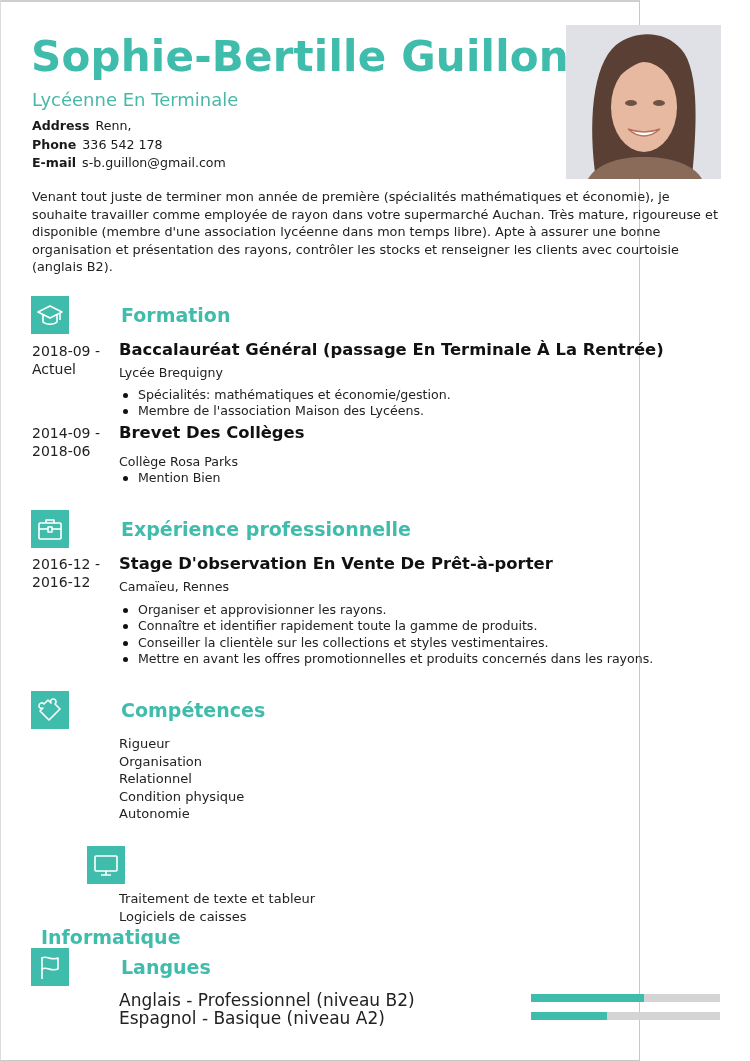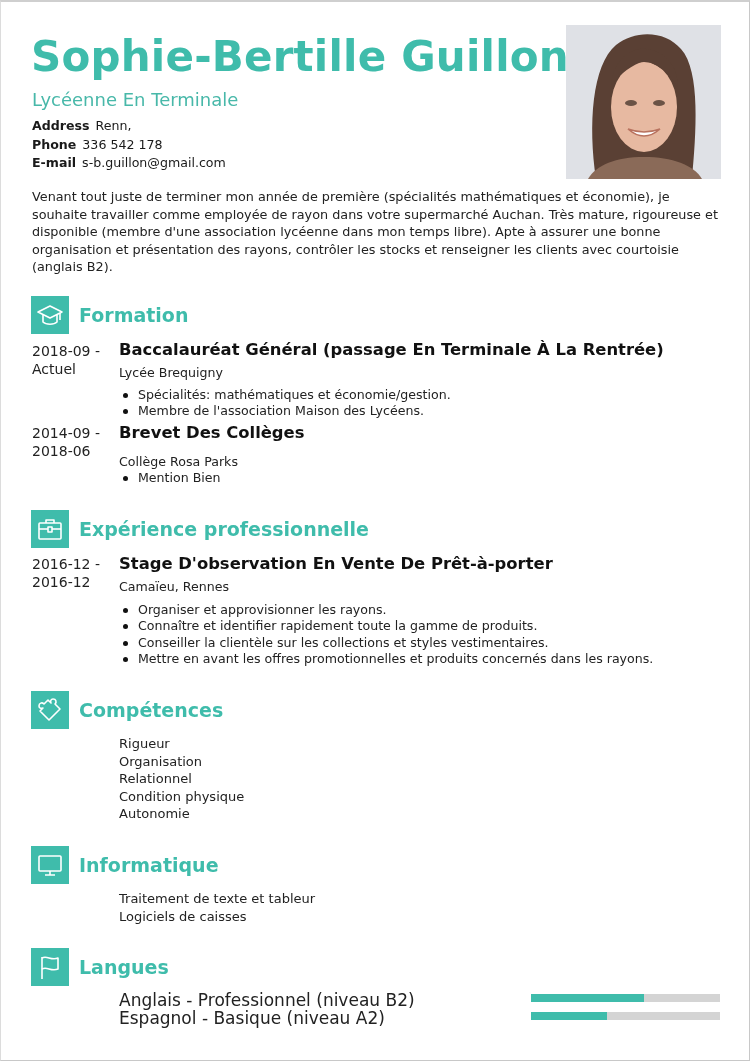--- a/index.html
+++ b/index.html
@@ -1,29 +1,29 @@
 <!DOCTYPE html>
 <html><head>
   <meta charset="utf-8">
   <style>
     * { box-sizing: border-box; margin: 0; padding: 0; }
     html, body { width: 750px; height: 1061px; background: #ffffff; overflow: hidden; }
     body { font-family: "DejaVu Sans", "Liberation Sans", sans-serif; color: #1a1a1a; position: relative; }
-    .page { position: absolute; left: 0; top: 0; width: 750px; height: 1061px;
+    .page { position: absolute; left: 0; top: 0; width: 640px; height: 1061px;
       border: 1px solid #c8c8c8; border-left: 1px solid #dcdcdc; border-top: 2px solid #cfcfcf; }
     .name { position: absolute; left: 30px; top: 34px; font-size: 42px; font-weight: bold;
       color: #3fbcab; letter-spacing: 0.2px; line-height: 1; white-space: nowrap; }
     .subtitle { position: absolute; left: 31px; top: 88px; font-size: 18px; color: #48b8a9; line-height: 1.1; }
     .contact { position: absolute; left: 31px; top: 115px; font-size: 12.6px; line-height: 18.5px; }
     .contact .row b { font-weight: bold; margin-right: 6px; }
     .photo { position: absolute; left: 565px; top: 23px; width: 155px; height: 154px;
       background: #dfe1e5; overflow: hidden; }
     .summary { position: absolute; left: 31px; top: 186px; width: 690px; font-size: 12.8px;
       line-height: 17.6px; color: #222; }
-    .sec-head { position: absolute; left: 30px; display: flex; align-items: center; }
+    .sec-head { position: absolute; left: 30px; display: flex; align-items: center; gap: 42px; }
     .sec-icon { width: 38px; height: 38px; background: #3fbcab; display: flex; align-items: center;
       justify-content: center; }
     .sec-title { margin-left: 10px; font-size: 19px; font-weight: bold; color: #3fbcab; }
     .date { position: absolute; left: 31px; font-size: 14px; line-height: 18px; color: #222; }
     .entry-title { position: absolute; left: 118px; font-size: 16.4px; font-weight: bold; color: #111; white-space: nowrap; }
     .entry-org { position: absolute; left: 118px; font-size: 12.6px; color: #222; }
     .bullets { position: absolute; left: 118px; list-style: none; font-size: 12.6px; line-height: 16.4px; color: #222; }
     .bullets li { position: relative; padding-left: 19px; white-space: nowrap; }
     .bullets li::before { content: ""; position: absolute; left: 4px; top: 6px; width: 5px; height: 5px;
       border-radius: 50%; background: #111; }
@@ -133,21 +133,21 @@
     <span class="sec-title">Compétences</span>
   </div>
   <ul class="plain-list" style="top:733px;">
     <li>Rigueur</li>
     <li>Organisation</li>
     <li>Relationnel</li>
     <li>Condition physique</li>
     <li>Autonomie</li>
   </ul>
 
-  <div class="sec-head" style="top:844px;">
+  <div class="sec-head" style="top:844px;flex-direction:column;">
     <div class="sec-icon">
       <svg width="28" height="28" viewBox="0 0 28 28" fill="none" stroke="#fff" stroke-width="1.6" stroke-linejoin="round">
         <rect x="3" y="5" width="22" height="15" rx="1"></rect>
         <path d="M14 20 V24 M9 24 H19"></path>
       </svg>
     </div>
     <span class="sec-title">Informatique</span>
   </div>
   <ul class="plain-list" style="top:888px;">
     <li>Traitement de texte et tableur</li>

